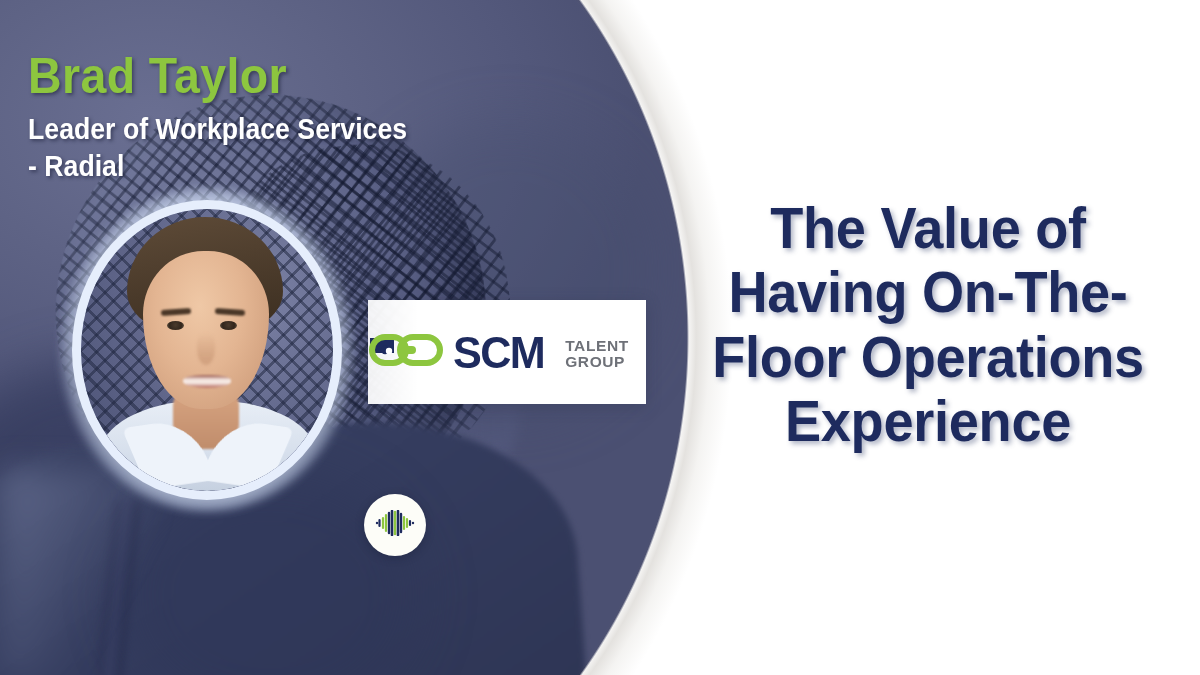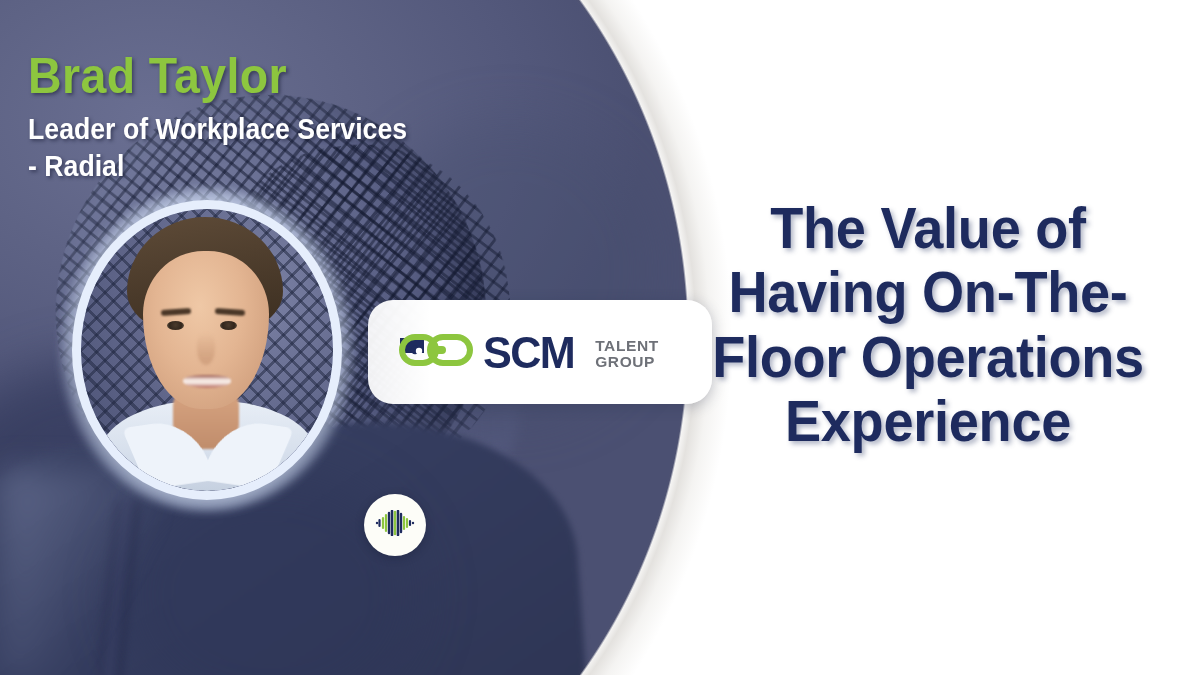--- a/index.html
+++ b/index.html
@@ -295,30 +295,28 @@
     filter: blur(.6px);
   }
   .ph-collar-l { left: 52px; transform: skewX(16deg) rotate(-8deg); border-radius: 8px 40px 4px 20px; }
   .ph-collar-r { left: 130px; transform: skewX(-16deg) rotate(8deg); border-radius: 40px 8px 20px 4px; }
 
   
   .logo-banner {
     position: absolute;
     left: 368px;
     top: 300px;
-    width: 344px;
+    width: 278px;
     height: 104px;
     background: linear-gradient(90deg, rgba(255,255,255,.93) 0%, #ffffff 18%, #ffffff 100%);
     box-shadow: 0 3px 14px rgba(40,45,75,.28);
     z-index: 8;
     display: flex;
     align-items: center;
-    padding-left: 30px;
     box-sizing: border-box;
-    border-radius: 25px;
   }
   .logo-inner {
     display: flex;
     align-items: center;
     gap: 7px;
   }
   .chain-icon { flex: 0 0 auto; }
   .logo-scm {
     font-family: "Liberation Sans", sans-serif;
     font-size: 45px;

